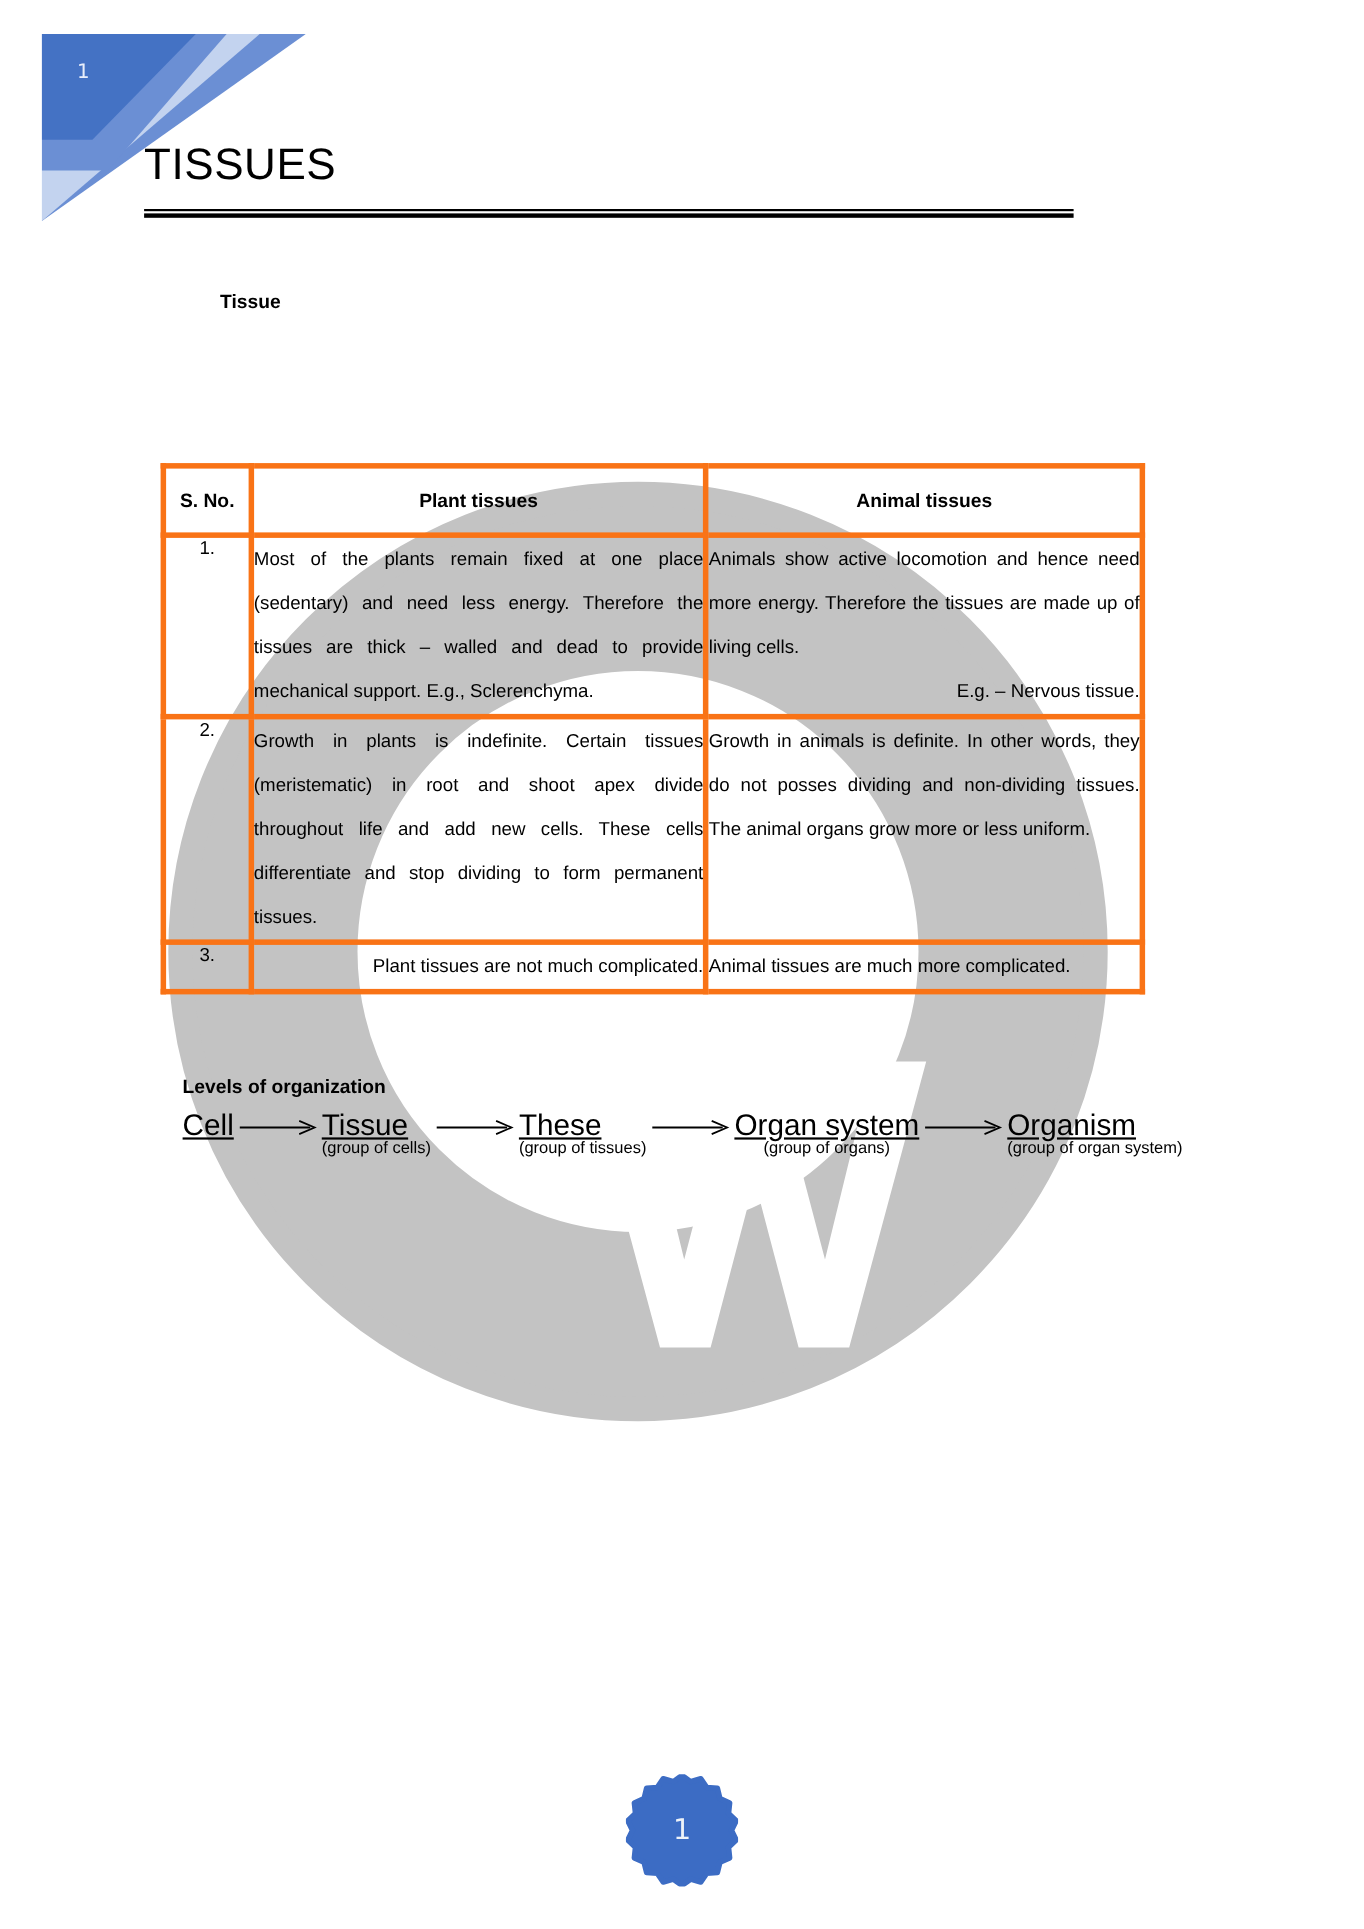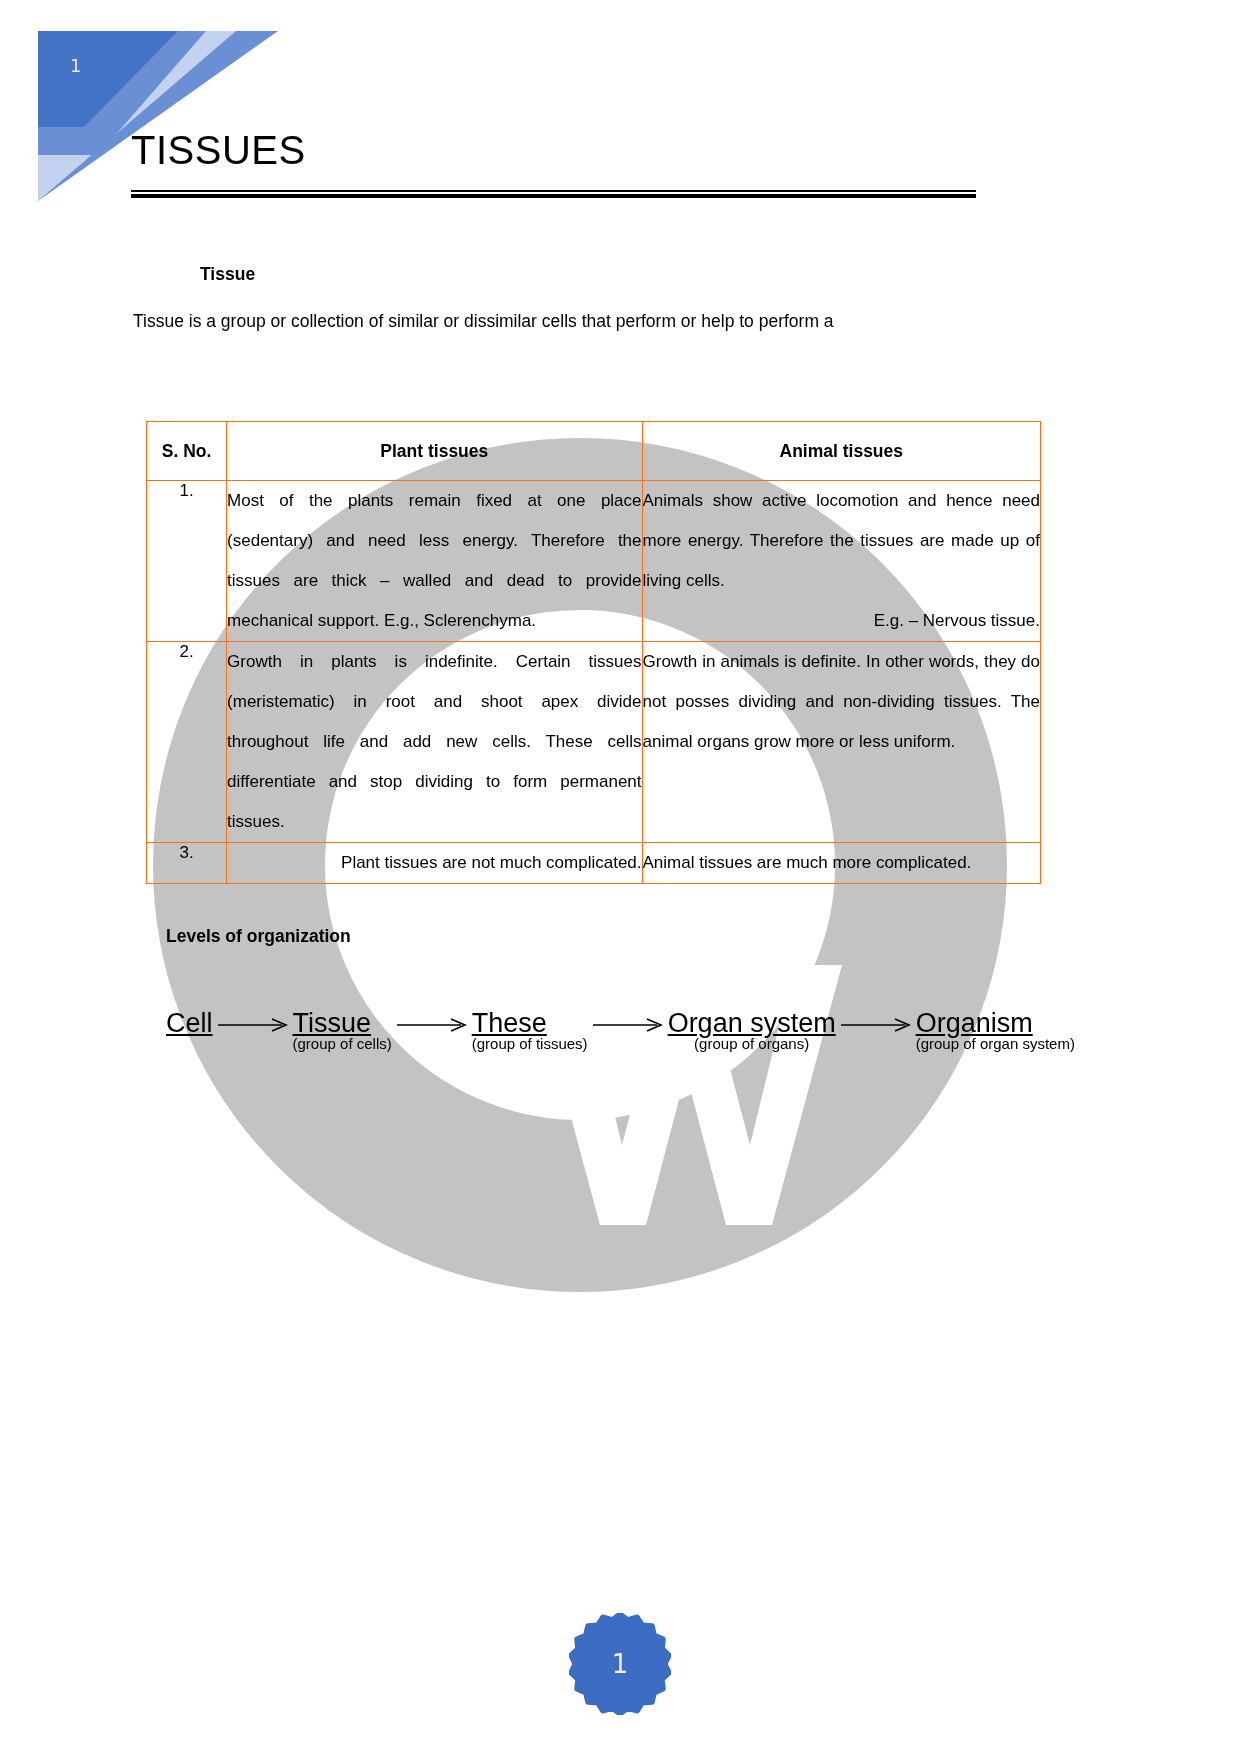--- a/index.html
+++ b/index.html
@@ -96,21 +96,21 @@
   .content { position: absolute; inset: 0; z-index: 2; }
 
   .sub-heading {
     position: absolute;
     font-weight: bold;
     font-size: 17.5px;
     font-family: "Liberation Sans", sans-serif;
   }
   #tissue-heading { left: 200px; top: 264px; }
   #table-caption  { left: 200px; top: 383px; }
-  #levels-heading { left: 166px; top: 926px; text-align: center; }
+  #levels-heading { left: 166px; top: 978px; text-align: center; }
 
   .intro {
     position: absolute;
     left: 133px;
     top: 305px;
     width: 850px;
     font-size: 17.5px;
     line-height: 33px;
     text-align: justify;
     text-justify: inter-word;
@@ -121,21 +121,21 @@
   table.diff-table {
     position: absolute;
     left: 146px;
     top: 421px;
     width: 895px;
     border-collapse: collapse;
     font-size: 17px;
     background: transparent;
   }
   table.diff-table td, table.diff-table th {
-    border: 1px solid #f97316;
+    border: 5px solid #f97316;
     vertical-align: top;
     padding: 0;
     background: transparent;
   }
   table.diff-table th {
     font-weight: bold;
     text-align: center;
     height: 58px;
     vertical-align: middle;
     font-size: 17.5px;
@@ -258,21 +258,20 @@
     <div class="thin"></div>
     <div class="gap"></div>
     <div class="thick"></div>
   </div>
 
   <div class="content">
 
     <div class="sub-heading" id="tissue-heading">Tissue</div>
 
     <div class="intro">
-      <span>Tissue is a group or collection of similar or dissimilar cells that perform or help to perform a</span>
     </div>
 
 
     <table class="diff-table">
       <colgroup>
         <col class="col-sno">
           <col class="col-plant">
           <col class="col-animal">
       </colgroup>
       <thead>

